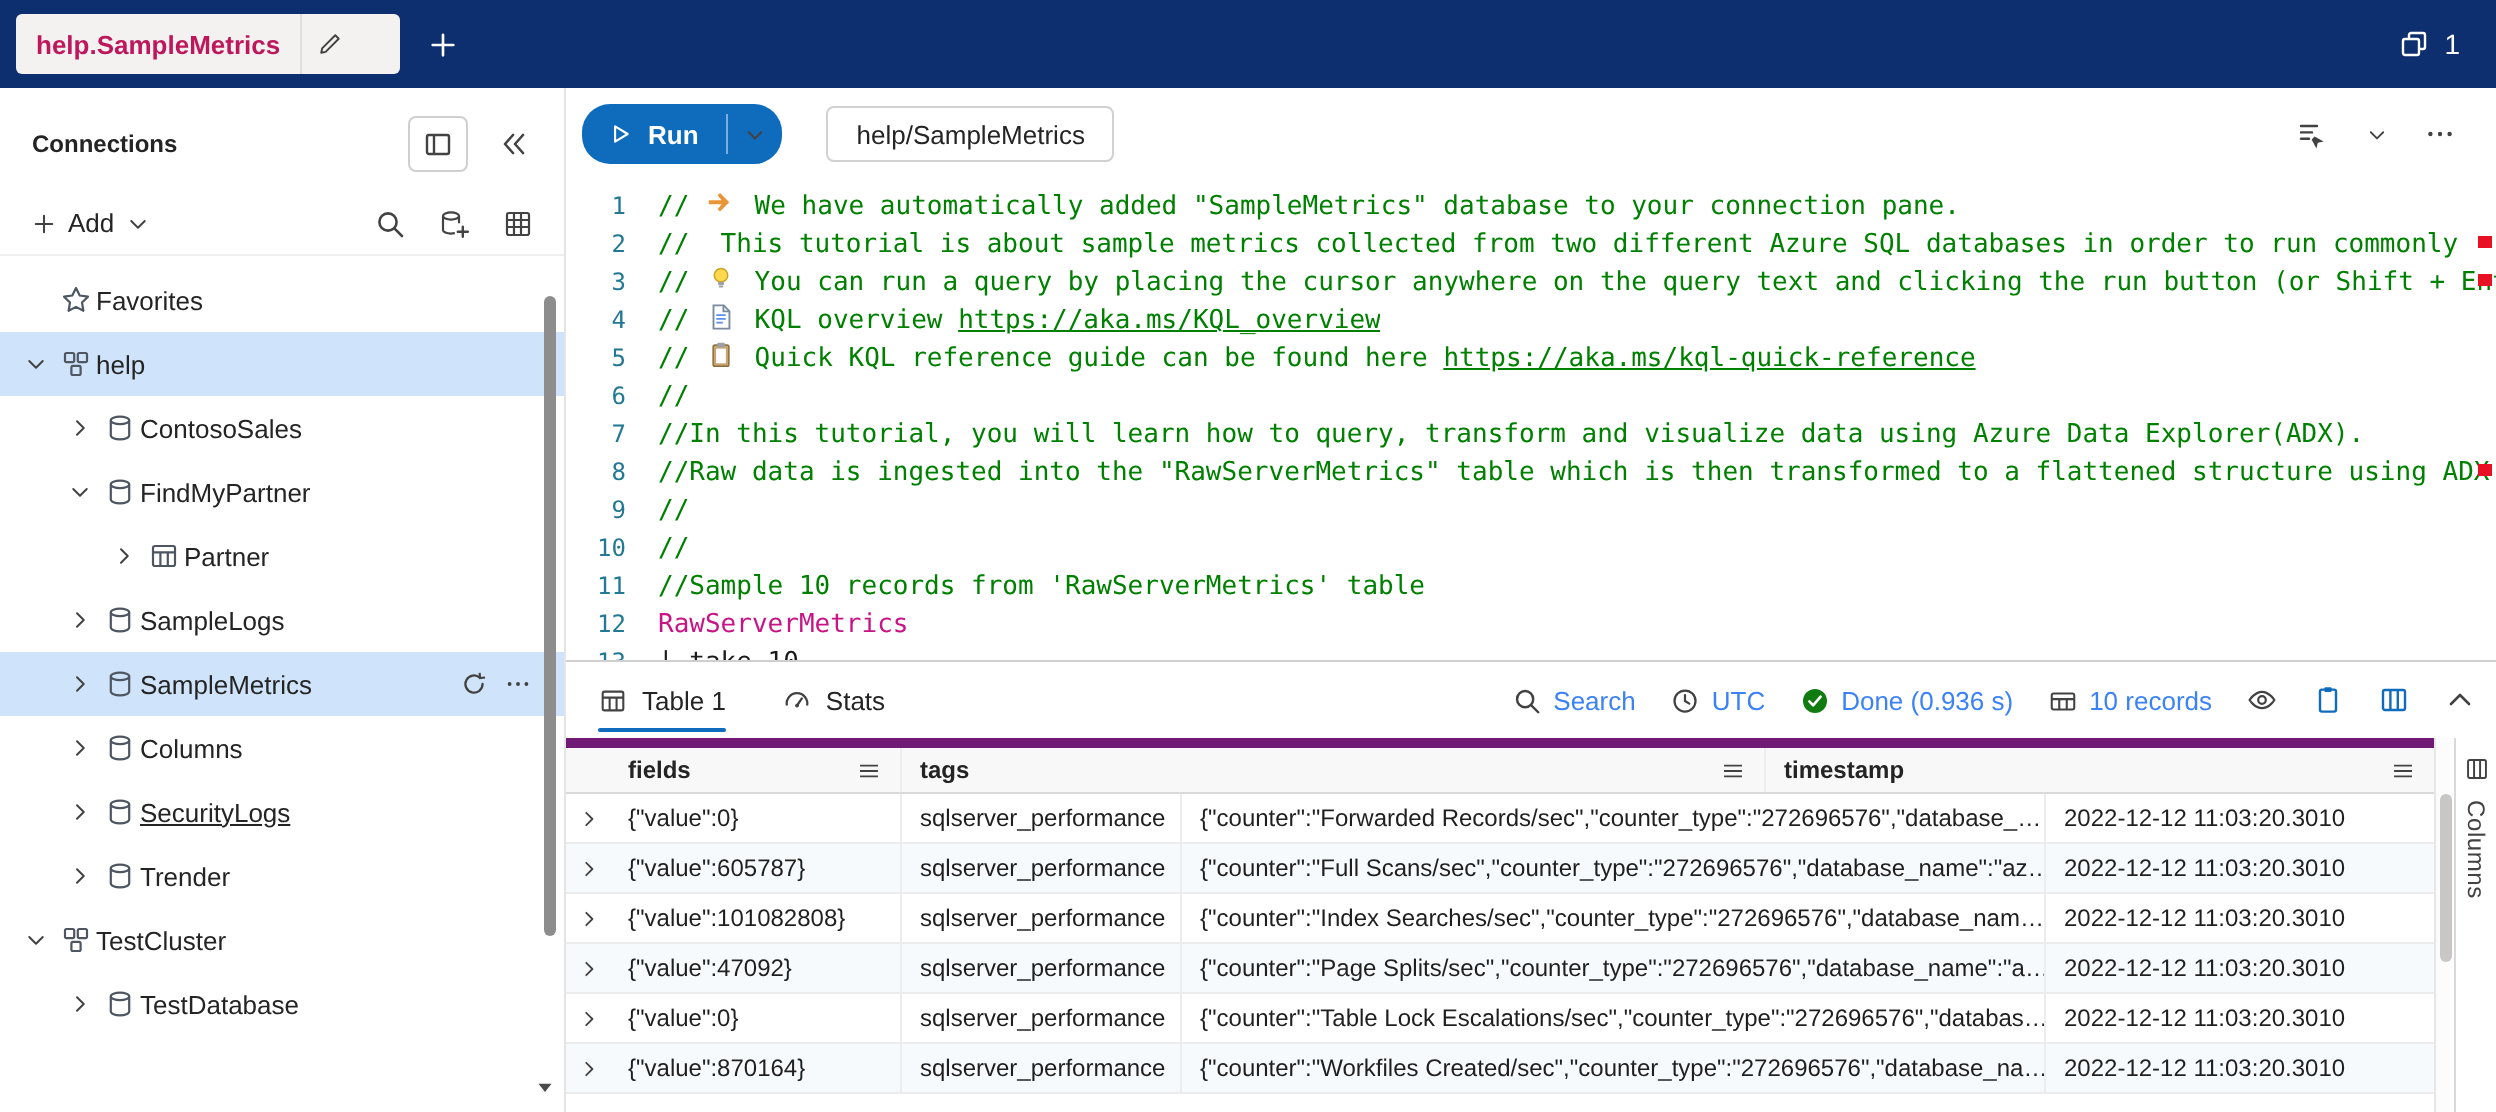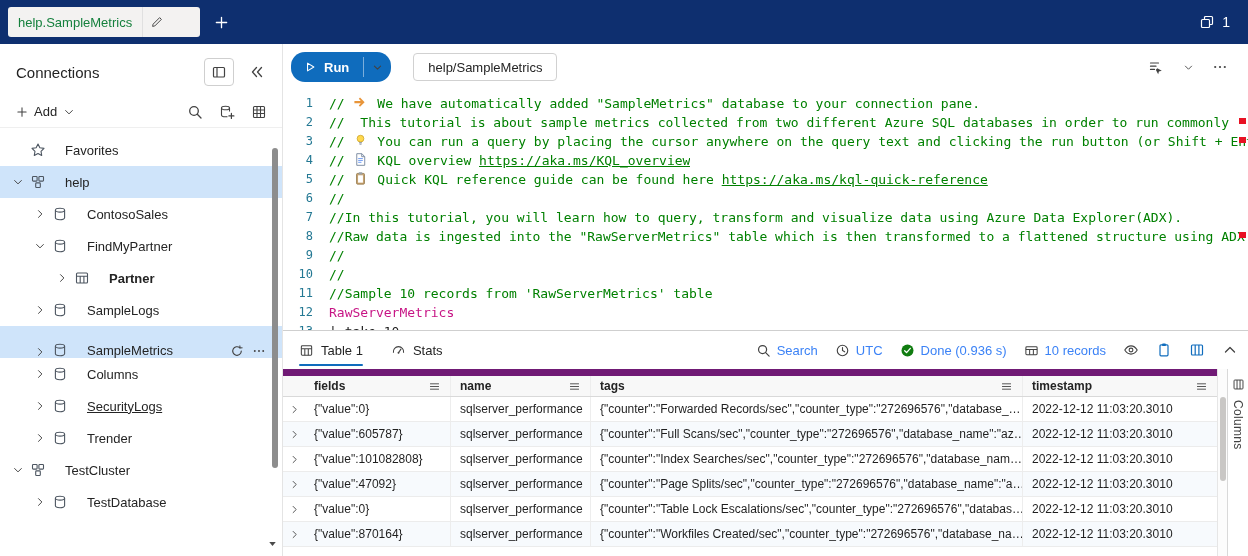--- a/index.html
+++ b/index.html
@@ -9,48 +9,48 @@
   }
   *{box-sizing:border-box;margin:0;padding:0}
   html,body{width:1248px;height:556px;overflow:hidden}
   body{font-family:"Liberation Sans",sans-serif;background:#fff;color:#242424;font-size:13px}
   .ic{display:inline-flex;align-items:center;justify-content:center;color:#424242}
   .ic svg{display:block;width:16px;height:16px}
 
   
   .topbar{height:44px;background:var(--topbar-bg);display:flex;align-items:center;padding:0 18px 0 8px}
   .qtab{height:30px;background:#f3f2f1;border-radius:3px;display:flex;align-items:center;min-width:192px}
-  .qtab-label{padding:0 10px;font-weight:400;color:#15803d;white-space:nowrap}
+  .qtab-label{padding:0 10px;font-weight:700;color:#be185d;white-space:nowrap}
   .qtab-edit{width:28px;height:30px;display:flex;align-items:center;justify-content:center;border-left:1px solid #e0e0e0;color:#424242}
   .qtab-edit svg{width:14px;height:14px}
   .newtab{margin-left:14px;color:#fff}
   .newtab svg{width:15px;height:15px}
   .topbar-right{margin-left:auto;display:flex;align-items:center;gap:7px;color:#fff}
   .topbar-right .ic{color:#fff}
   .tabcount{font-size:14px}
 
   .app{display:flex;height:512px}
 
   
   .sidebar{width:283px;min-width:283px;border-right:1px solid #e4e4e4;position:relative;background:#fff}
   .side-header{height:46px;display:flex;align-items:center;padding:10px 10px 0 16px;gap:8px}
-  .side-title{font-size:15px;font-weight:400;margin-right:auto}
+  .side-title{font-size:12px;font-weight:700;margin-right:auto}
   .hbtn{width:30px;height:28px;display:flex;align-items:center;justify-content:center;border-radius:4px;color:#424242}
   .hbtn.boxed{border:1px solid #cfcfcf}
   .side-actions{height:38px;display:flex;align-items:center;padding:6px 8px 0 10px;border-bottom:1px solid #efefef;gap:2px}
   .addbtn{display:flex;align-items:center;gap:6px;padding:4px 6px;border-radius:4px;color:#242424}
   .addbtn .ic svg{width:12px;height:12px}
   .spacer{flex:1}
   .tree{padding-top:6px}
   .trow{height:32px;display:flex;align-items:center;cursor:pointer;padding-right:16px;color:#242424}
   .trow.sel{background:var(--selection)}
   .chev{width:20px;min-width:20px}
   .chev svg{width:12px;height:12px}
   .tico{width:20px;min-width:20px;color:#4d5661}
-  .tlabel{margin-left:17px;white-space:nowrap}
+  .tlabel{margin-left:0;white-space:nowrap}
   .flex1{flex:1}
   .spin{margin-right:8px}
   .spin svg,.moreb svg{width:14px;height:14px}
   .side-scrollbar{position:absolute;top:104px;bottom:24px;right:4px;width:6px}
   .side-thumb{width:6px;height:320px;background:#8d8d8d;border-radius:3px}
   .scroll-down{position:absolute;right:3px;bottom:6px;color:#4a4a4a}
   .scroll-down svg{width:13px;height:13px}
 
   
   .main{flex:1;display:flex;flex-direction:column;min-width:0}
@@ -86,21 +86,21 @@
   .results-bar{height:38px;display:flex;align-items:center;padding:0 10px 0 16px;gap:28px}
   .rtab{display:flex;align-items:center;gap:7px;height:38px;position:relative;cursor:pointer;color:#242424}
   .rtab .ic svg{width:15px;height:15px}
   .rtab.active::after{content:"";position:absolute;left:0;right:0;bottom:3px;height:2px;background:var(--accent);border-radius:1px}
   .rb-right{margin-left:auto;display:flex;align-items:center;gap:17px;color:#3b82f6}
   .rb-item{display:flex;align-items:center;gap:6px;white-space:nowrap}
   .rb-item .ic svg{width:15px;height:15px}
   .blue{color:var(--accent)}
   .results-body{flex:1;display:flex;min-height:0}
   .grid{flex:1;min-width:0;display:flex;flex-direction:column}
-  .ghead{height:28px;display:flex;background:#f8f8f8;border-bottom:1px solid #d9d9d9;border-top:7px solid #701a75;font-size:12px;font-weight:700}
+  .ghead{height:28px;display:flex;background:#f8f8f8;border-bottom:1px solid #d9d9d9;border-top:5px solid #701a75;font-size:12px;font-weight:700}
   .gc{display:flex;align-items:center;padding:0 9px;border-right:1px solid #ededed;overflow:hidden;white-space:nowrap}
   .ghead .gc{justify-content:space-between}
   .menu svg{width:13px;height:13px}
   .c0{width:22px;min-width:22px;padding:0 2px;justify-content:center;border-right:none}
   .c1{width:146px;min-width:146px}
   .c2{width:140px;min-width:140px}
   .c3{width:432px;min-width:432px}
   .c4{flex:1;border-right:none}
   .grow{height:25px;display:flex;font-size:12px;color:#1f1f1f;border-bottom:1px solid #ececec;background:#fff;cursor:pointer}
   .grow:nth-child(even){background:#f7fafd}
@@ -249,21 +249,21 @@
             </svg>
           </span>
           <span class="ic tico">
             <svg width="16" height="16" viewBox="0 0 16 16" fill="none" xmlns="http://www.w3.org/2000/svg">
               <ellipse cx="8" cy="4.2" rx="4.6" ry="1.9" stroke="currentColor" stroke-width="1.1"></ellipse>
               <path d="M3.4 4.2v7.6c0 1.05 2.06 1.9 4.6 1.9s4.6-.85 4.6-1.9V4.2" stroke="currentColor" stroke-width="1.1"></path>
             </svg>
           </span>
           <span class="tlabel">FindMyPartner</span>
         </div>
-        <div class="trow" style="padding-left: 52px; font-weight: bold;">
+        <div class="trow" style="padding-left: 52px;">
           <span class="ic chev">
             <svg width="16" height="16" viewBox="0 0 16 16" fill="none" xmlns="http://www.w3.org/2000/svg">
               <path d="M6 3.5L10.5 8 6 12.5" stroke="currentColor" stroke-width="1.3" stroke-linecap="round" stroke-linejoin="round"></path>
             </svg>
           </span>
           <span class="ic tico">
             <svg width="16" height="16" viewBox="0 0 16 16" fill="none" xmlns="http://www.w3.org/2000/svg">
               <rect x="2.5" y="3" width="11" height="10" rx="1" stroke="currentColor" stroke-width="1.1"></rect>
               <path d="M2.5 6.2h11M6.2 6.2V13M9.9 6.2V13" stroke="currentColor" stroke-width="1.1"></path>
             </svg>
@@ -277,21 +277,21 @@
             </svg>
           </span>
           <span class="ic tico">
             <svg width="16" height="16" viewBox="0 0 16 16" fill="none" xmlns="http://www.w3.org/2000/svg">
               <ellipse cx="8" cy="4.2" rx="4.6" ry="1.9" stroke="currentColor" stroke-width="1.1"></ellipse>
               <path d="M3.4 4.2v7.6c0 1.05 2.06 1.9 4.6 1.9s4.6-.85 4.6-1.9V4.2" stroke="currentColor" stroke-width="1.1"></path>
             </svg>
           </span>
           <span class="tlabel">SampleLogs</span>
         </div>
-        <div class="trow sel" style="padding-left: 30px; align-items: flex-end;">
+        <div class="trow sel" style="padding-left: 30px;">
           <span class="ic chev">
             <svg width="16" height="16" viewBox="0 0 16 16" fill="none" xmlns="http://www.w3.org/2000/svg">
               <path d="M6 3.5L10.5 8 6 12.5" stroke="currentColor" stroke-width="1.3" stroke-linecap="round" stroke-linejoin="round"></path>
             </svg>
           </span>
           <span class="ic tico">
             <svg width="16" height="16" viewBox="0 0 16 16" fill="none" xmlns="http://www.w3.org/2000/svg">
               <ellipse cx="8" cy="4.2" rx="4.6" ry="1.9" stroke="currentColor" stroke-width="1.1"></ellipse>
               <path d="M3.4 4.2v7.6c0 1.05 2.06 1.9 4.6 1.9s4.6-.85 4.6-1.9V4.2" stroke="currentColor" stroke-width="1.1"></path>
             </svg>
@@ -596,28 +596,20 @@
               </svg>
             </span>
         </div>
       </div>
       <div class="results-body">
         <div class="grid">
           <div class="ghead">
               <div class="gc c0"></div>
               <div class="gc c1">
                 <span class="ghl">fields</span>
-                <span class="ic menu">
-                  <svg width="16" height="16" viewBox="0 0 16 16" fill="none" xmlns="http://www.w3.org/2000/svg">
-                    <path d="M2.5 4.7h11M2.5 8h11M2.5 11.3h11" stroke="currentColor" stroke-width="1.1"></path>
-                  </svg>
-                </span>
-              </div>
-              <div class="gc c2">
-                <span class="ghl">name</span>
                 <span class="ic menu">
                   <svg width="16" height="16" viewBox="0 0 16 16" fill="none" xmlns="http://www.w3.org/2000/svg">
                     <path d="M2.5 4.7h11M2.5 8h11M2.5 11.3h11" stroke="currentColor" stroke-width="1.1"></path>
                   </svg>
                 </span>
               </div>
               <div class="gc c3">
                 <span class="ghl">tags</span>
                 <span class="ic menu">
                   <svg width="16" height="16" viewBox="0 0 16 16" fill="none" xmlns="http://www.w3.org/2000/svg">

